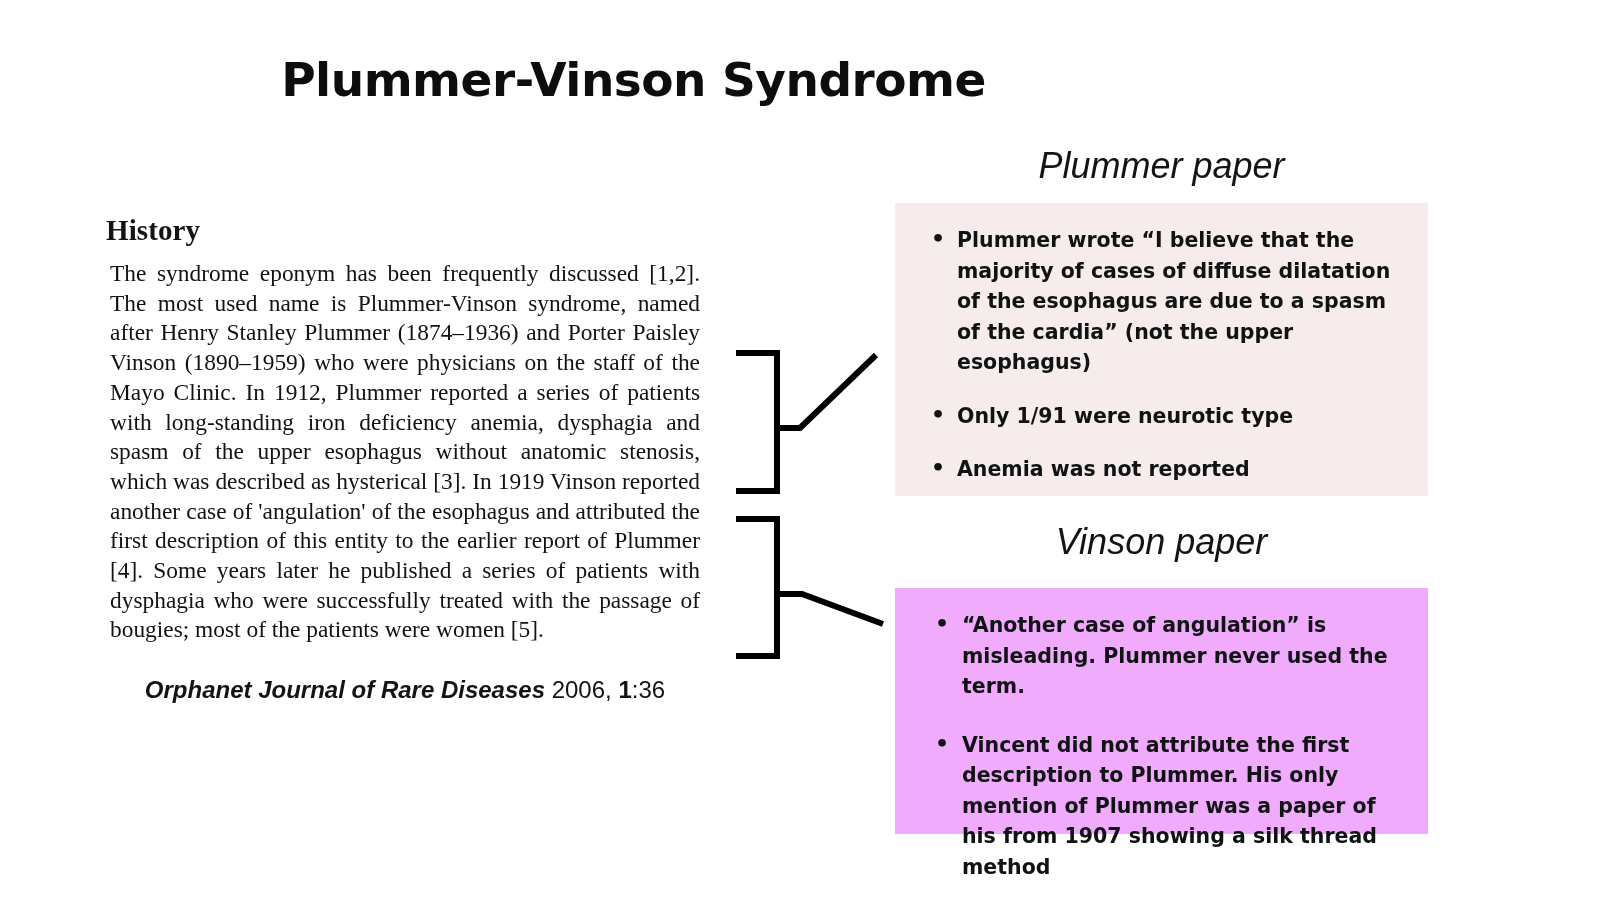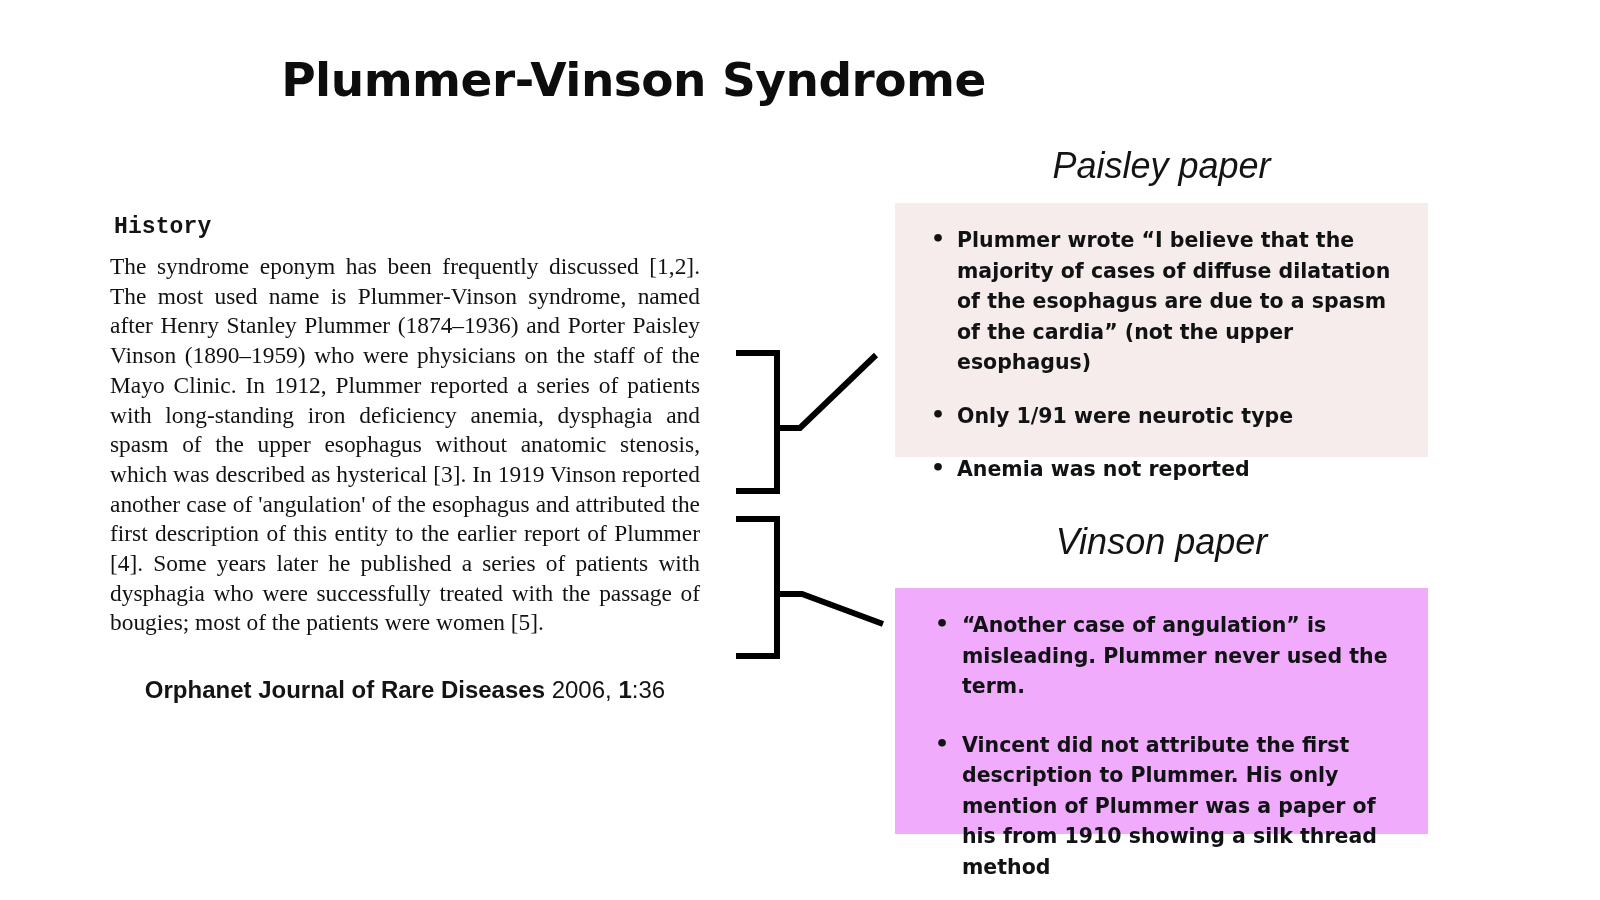--- a/index.html
+++ b/index.html
@@ -32,25 +32,25 @@
   }
 
   
   #paper-excerpt {
     position: absolute;
     left: 98px;
     top: 214px;
     width: 614px;
   }
   #paper-heading {
-    font-family: Liberation Mono, monospace;
+    font-family: Liberation Serif, serif;
     font-weight: bold;
-    font-size: 23px;
+    font-size: 29px;
     color: #141414;
-    margin: 0 0 3px 16px;
+    margin: 0 0 3px 8px;
     letter-spacing: 0.1px;
   }
   #paper-body {
     font-family: "Liberation Serif", "DejaVu Serif", serif;
     font-size: 23.4px;
     line-height: 29.7px;
     text-align: justify;
     text-justify: inter-word;
     color: #121212;
     margin: 12px;
@@ -61,20 +61,21 @@
     left: 98px;
     top: 676px;
     width: 614px;
     text-align: center;
     font-family: "Liberation Sans", sans-serif;
     font-size: 24px;
     color: #141414;
     white-space: nowrap;
   }
   #paper-citation .journal {
+    font-style: italic;
     font-weight: bold;
   }
   #paper-citation .vol {
     font-weight: bold;
   }
 
   
   #connectors {
     position: absolute;
     left: 0;
@@ -100,21 +101,21 @@
 
   .callout-box {
     position: absolute;
     left: 895px;
     width: 533px;
     box-sizing: border-box;
     padding: 22px 26px 22px 30px;
   }
   #plummer-box {
     top: 203px;
-    height: 254px;
+    height: 293px;
     background: #f5eceb;
   }
   #vinson-box {
     top: 588px;
     height: 246px;
     background: #f0abfc;
   }
 
   .bullets {
     list-style: none;
@@ -165,30 +166,30 @@
     <path d="M 736 353 L 777 353 L 777 491 L 736 491"></path>
     <path d="M 777 428 L 800 428 L 876 355"></path>
   </g>
 
   <g fill="none" stroke="#000000" stroke-width="6" stroke-linecap="butt" stroke-linejoin="miter">
     <path d="M 736 519 L 777 519 L 777 656 L 736 656"></path>
     <path d="M 777 594 L 802 594 L 883 624"></path>
   </g>
 </svg>
 
-<div id="plummer-heading" class="panel-heading">Paisley paper</div>
+<div id="plummer-heading" class="panel-heading">Plummer paper</div>
 
 <div id="plummer-box" class="callout-box">
   <ul class="bullets">
     <li>Plummer wrote “I believe that the majority of cases of diffuse dilatation of the esophagus are due to a spasm of the cardia” (not the upper esophagus)</li>
     <li>Only 1/91 were neurotic type</li>
     <li>Anemia was not reported</li>
   </ul>
 </div>
 
 <div id="vinson-heading" class="panel-heading">Vinson paper</div>
 
 <div id="vinson-box" class="callout-box">
   <ul class="bullets">
     <li>“Another case of angulation” is misleading. Plummer never used the term.</li>
-    <li>Vincent did not attribute the first description to Plummer. His only mention of Plummer was a paper of his from 1910 showing a silk thread method</li>
+    <li>Vincent did not attribute the first description to Plummer. His only mention of Plummer was a paper of his from 1907 showing a silk thread method</li>
   </ul>
 </div>
 
 </body></html>

